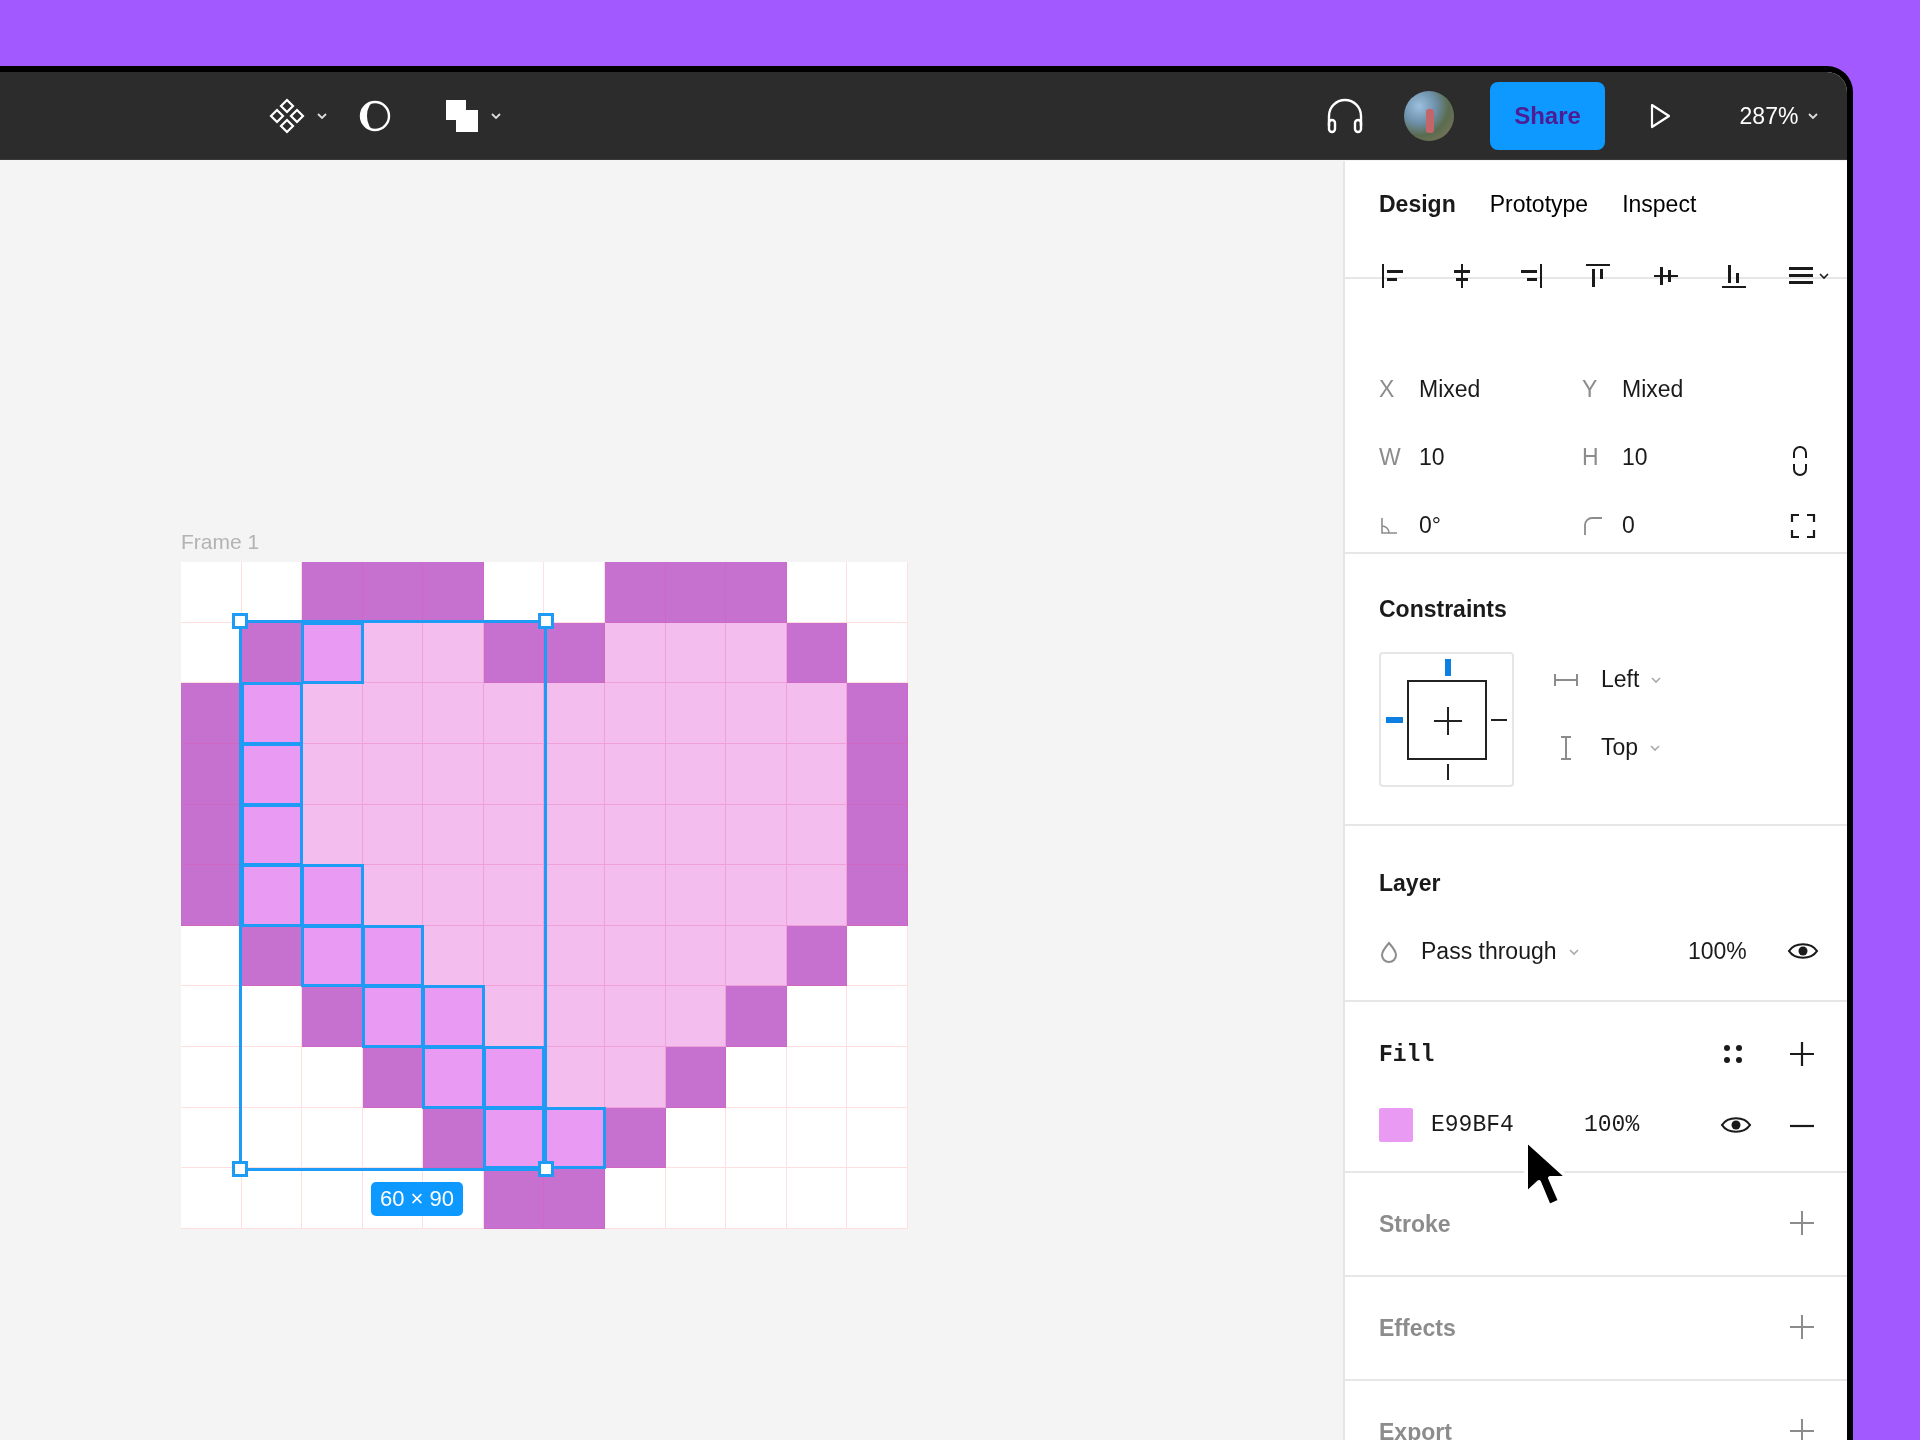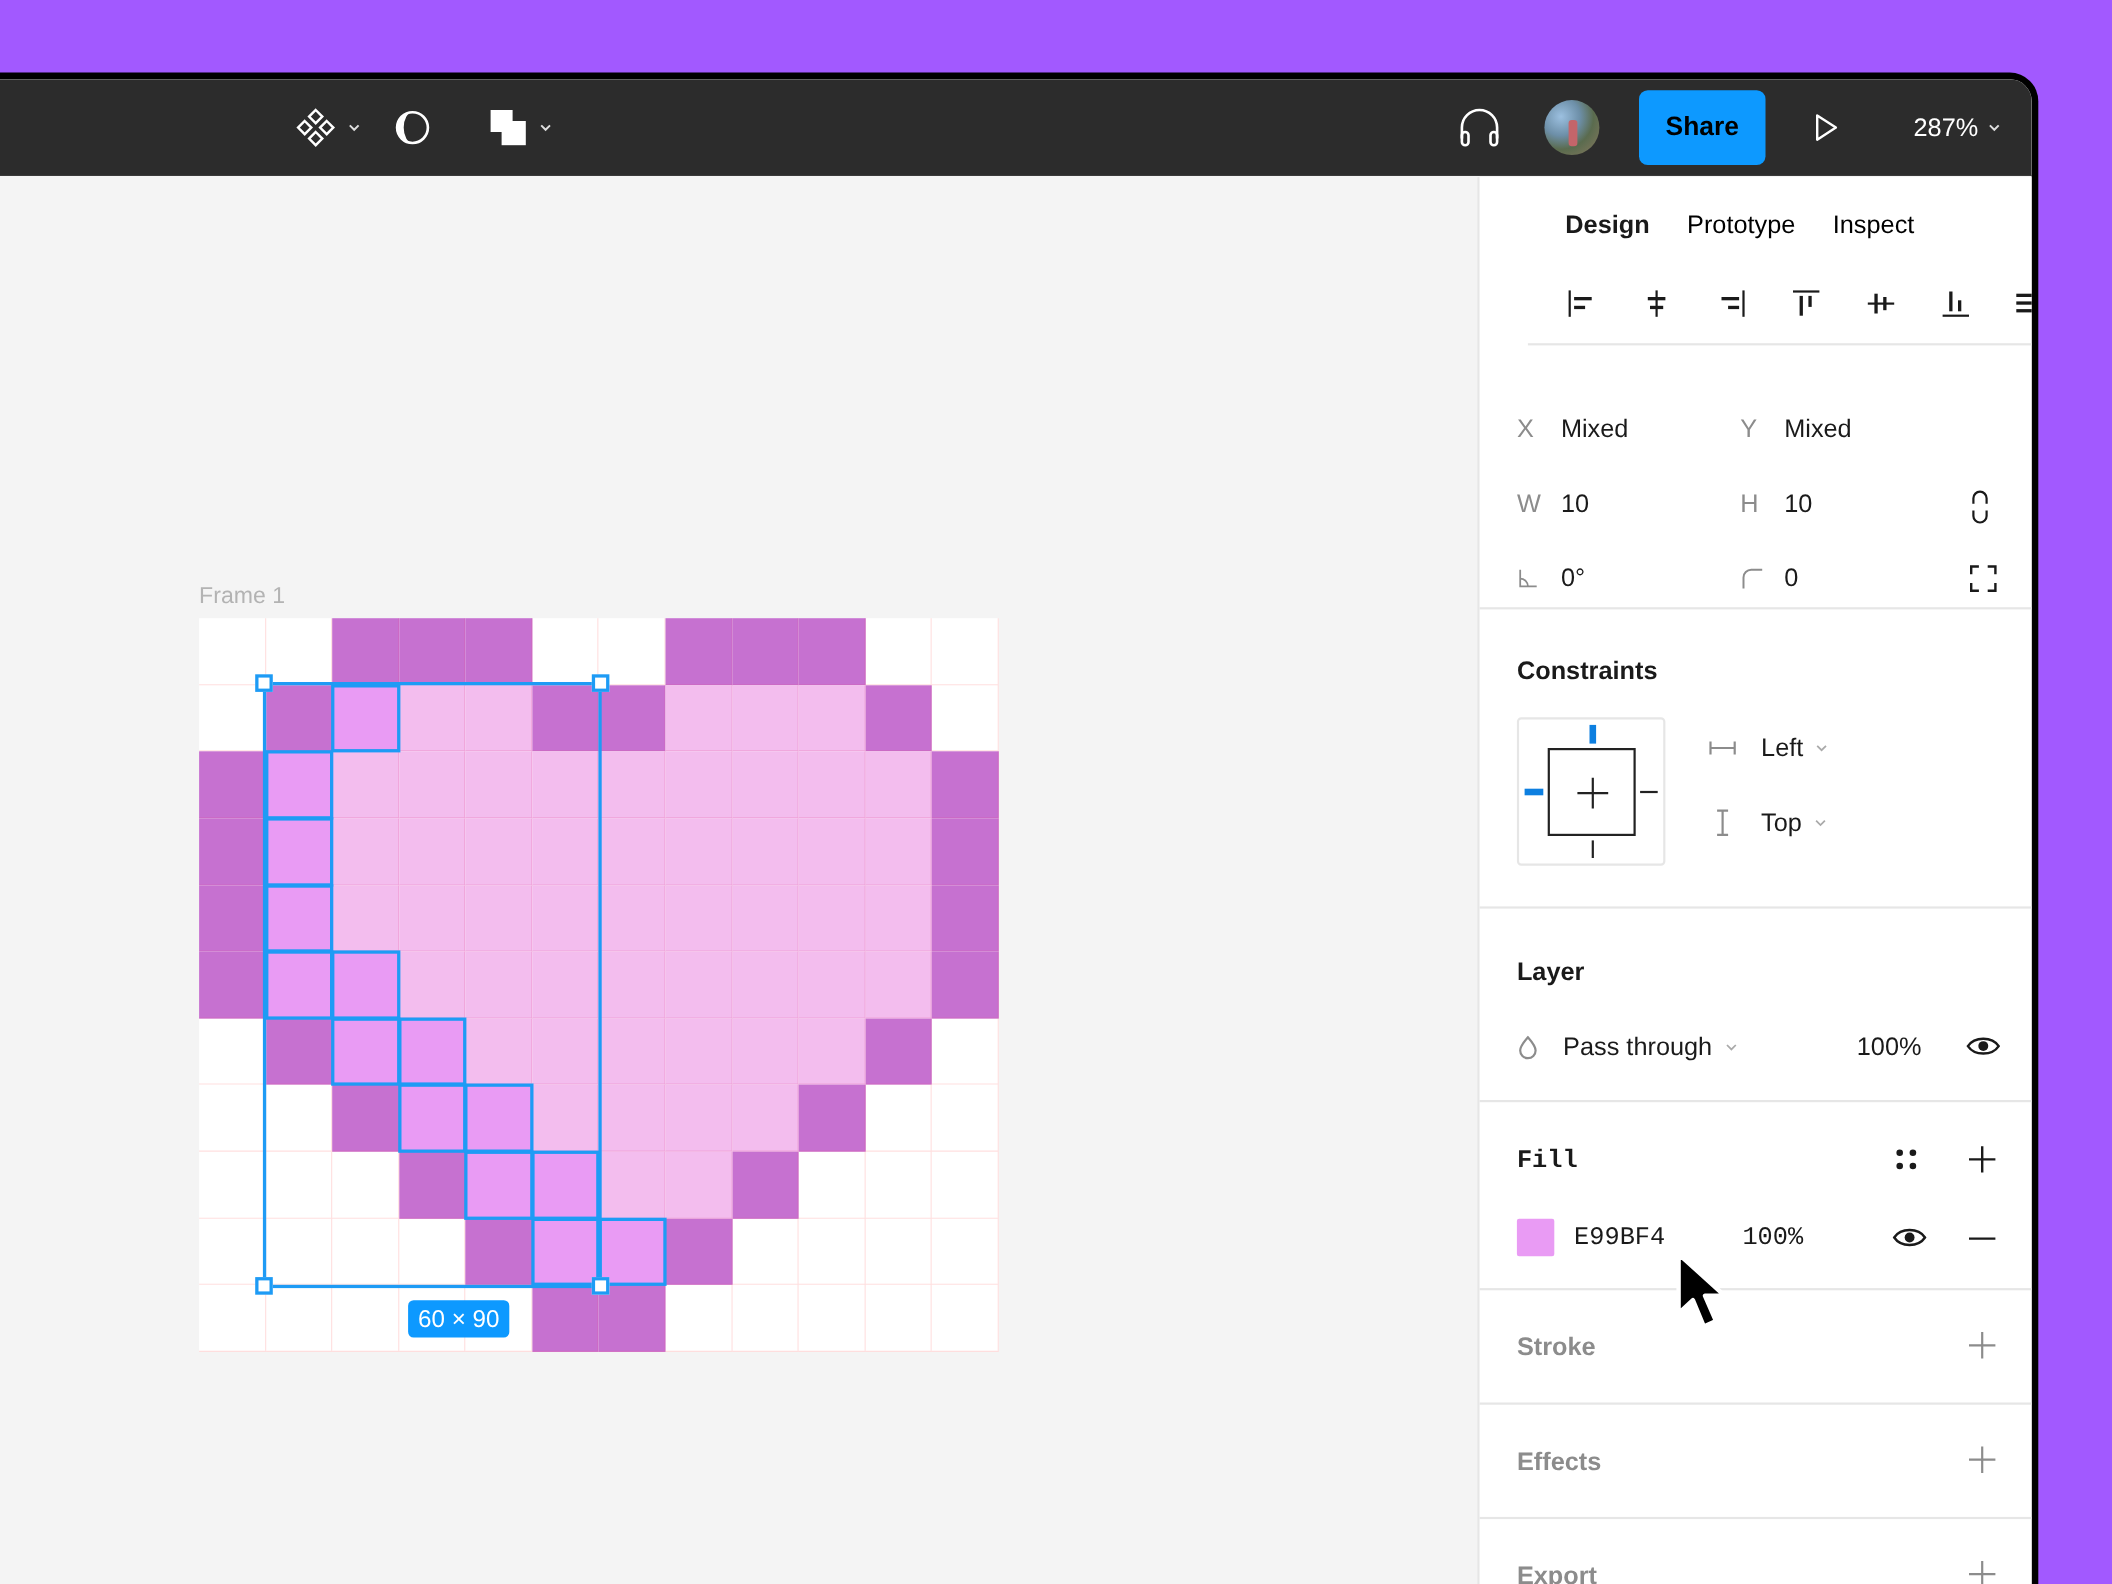--- a/index.html
+++ b/index.html
@@ -18,21 +18,21 @@
   
   .toolbar {
     position: absolute; left: 0; top: 0; right: 0; height: 88px; background: #2C2C2C;
     border-bottom: 1px solid #3a3a3a;
   }
   .tb-item { position: absolute; top: 0; height: 88px; display: flex; align-items: center; justify-content: center; color: #fff; }
   .chev { width: 14px; height: 14px; }
 
   .share-btn {
     position: absolute; top: 22px; left: 1500px; width: 115px; height: 68px;
-    background: #0D99FF; border-radius: 8px; color: #000000; font-size: 24px; font-weight: bold;
+    background: #0D99FF; border-radius: 8px; color: #4c1d95; font-size: 24px; font-weight: bold;
     display: flex; align-items: center; justify-content: center; top: 10px;
   }
   .zoom-label { font-size: 23px; color: #fff; }
 
   .avatar {
     width: 50px; height: 50px; border-radius: 50%;
     background: radial-gradient(circle at 30% 30%, #9cc0e0 0%, #6d8fa8 35%, #5a6b4e 60%, #8a7a60 100%);
     position: relative; overflow: hidden;
   }
   .avatar::after {
@@ -303,21 +303,21 @@
         <div class="handle" style="left:51px;top:51px;"></div>
         <div class="handle" style="left:357px;top:51px;"></div>
         <div class="handle" style="left:51px;top:599px;"></div>
         <div class="handle" style="left:357px;top:599px;"></div>
         <div class="dim-badge" style="left:190px;top:620px;">60 × 90</div>
       </div>
     </div>
 
     <div class="panel">
 
-      <div class="section" style="top:0;height:153px;margin-left:44px;">
+      <div class="section" style="top:0;height:118px;">
         <div class="tabs">
           <span class="tab active">Design</span>
           <span class="tab">Prototype</span>
           <span class="tab">Inspect</span>
         </div>
         <div class="align-row">
           <svg class="align-icon" viewBox="0 0 30 30" fill="#1a1a1a">
               <rect x="3" y="3" width="2" height="24"></rect>
               <rect x="8" y="9" width="16" height="3"></rect>
               <rect x="8" y="17" width="10" height="3"></rect>

